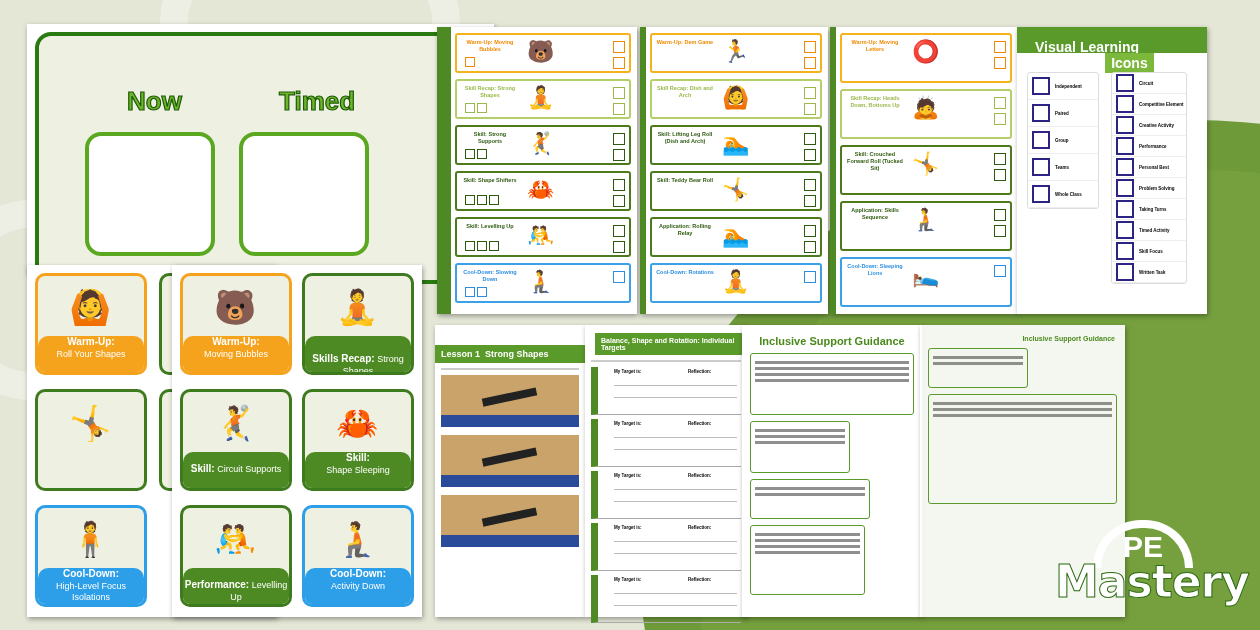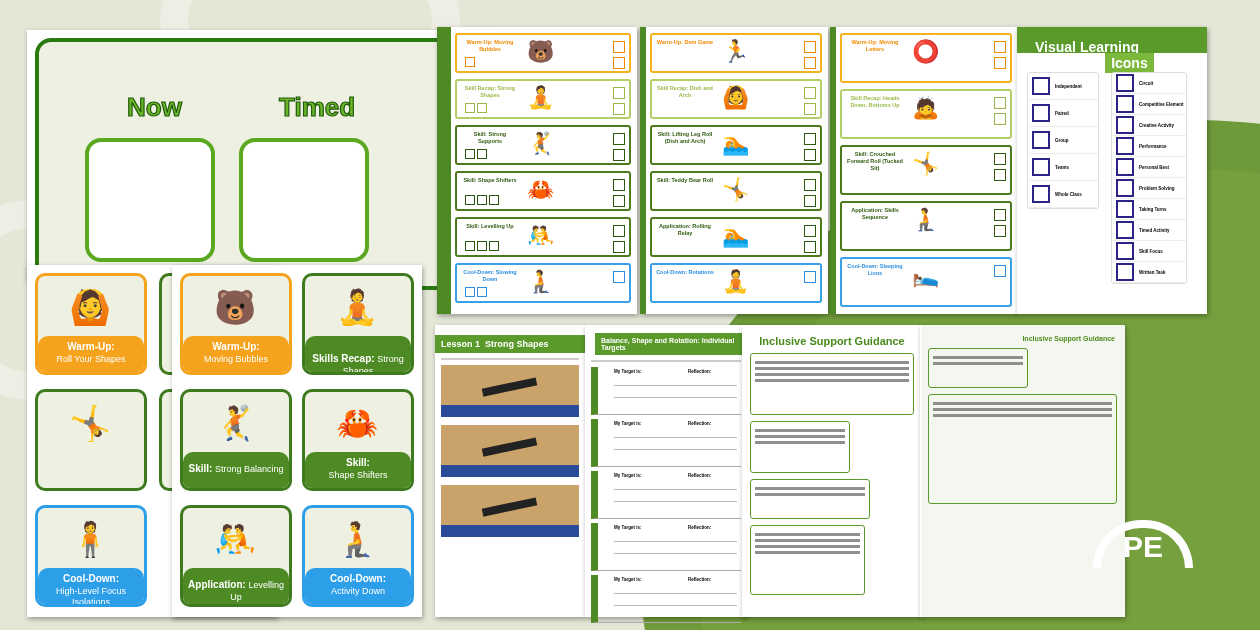--- a/index.html
+++ b/index.html
@@ -2,29 +2,29 @@
 <html><head>
 <meta charset="utf-8">
 <style>
 *{box-sizing:border-box;margin:0;padding:0}
 body{width:1260px;height:630px;overflow:hidden;font-family:"Liberation Sans",sans-serif;background:#e4e6d6;position:relative}
 .bg-swirl{position:absolute;border:28px solid rgba(255,255,255,.35);border-radius:50%}
 .green-wave{position:absolute;left:640px;top:120px;width:1100px;height:900px;border-radius:50%;background:#6f9a3a;}
 .green-wave2{position:absolute;left:700px;top:170px;width:1000px;height:850px;border-radius:50%;background:#79a540;opacity:.6}
 .sheet{position:absolute;background:#fff;box-shadow:1px 2px 5px rgba(0,0,0,.35)}
 
-.nn{left:27px;top:30px;width:467px;height:250px}
+.nn{left:27px;top:24px;width:467px;height:250px}
 .nn-frame{position:absolute;left:8px;top:8px;right:8px;bottom:-10px;border:4px solid #2a7a12;border-radius:16px 16px 0 0;background:#eef0e2}
 .nn-title{position:absolute;top:50px;font-size:26px;font-weight:bold;color:#6fb52c;-webkit-text-stroke:1.2px #1c5a08;text-shadow:0 0 2px #fff}
 .nn-box{position:absolute;top:96px;width:130px;height:124px;border:4px solid #5aa820;border-radius:16px;background:#fff}
 
 .cards{top:265px;height:352px}
 .card{position:absolute;width:112px;height:102px;border-radius:10px;border:3px solid #3e7a1e;background:#eef0e2;overflow:hidden}
 .card .fig{position:absolute;left:0;right:0;top:0;height:62px;display:flex;align-items:center;justify-content:center;font-size:34px}
-.card .lbl{position:absolute;left:0;right:0;bottom:0;height:36px;color:#fff;font-size:9px;text-align:center;padding-top:5px;line-height:1.25;border-radius:10px 10px 0 0}
+.card .lbl{position:absolute;left:0;right:0;bottom:0;height:36px;color:#fff;font-size:9px;text-align:center;line-height:1.25;border-radius:10px 10px 0 0}
 .card .lbl b{font-size:10px}
 .c-or{border-color:#f5a21c}.c-or .lbl{background:#f5a21c}
 .c-gr .lbl{background:#4e8a24}
 .c-bl{border-color:#2d9ee8}.c-bl .lbl{background:#2d9ee8}
 
 .lp{top:27px;height:287px}
 .lp-tab{position:absolute;left:0;top:0;bottom:0;width:14px;background:#4e8a24}
 .lp-row{position:absolute;left:18px;right:6px;height:40px;border:2px solid #4e8a24;border-radius:3px;background:#fff}
 .lp-row .t{position:absolute;left:4px;top:4px;width:58px;font-size:5.5px;font-weight:bold;text-align:center;line-height:1.3}
 .lp-row .ic{position:absolute;left:8px;bottom:4px;display:flex;gap:2px}
@@ -97,29 +97,29 @@
   <div class="card c-or" style="left:8px;top:8px">
     <div class="fig">🐻</div>
     <div class="lbl"><b>Warm-Up:</b><br><span>Moving Bubbles</span></div>
   </div>
   <div class="card c-gr" style="left:130px;top:8px">
     <div class="fig">🧘</div>
     <div class="lbl" style="padding-top:17px"><b>Skills Recap:</b> <span>Strong Shapes</span></div>
   </div>
   <div class="card c-gr" style="left:8px;top:124px">
     <div class="fig">🤾</div>
-    <div class="lbl" style="padding-top:11px"><b>Skill:</b> <span>Strong Balancing</span></div>
+    <div class="lbl" style="padding-top:11px"><b>Skill:</b> <span>Circuit Supports</span></div>
   </div>
   <div class="card c-gr" style="left:130px;top:124px">
     <div class="fig">🦀</div>
-    <div class="lbl"><b>Skill:</b><br><span>Shape Shifters</span></div>
+    <div class="lbl"><b>Skill:</b><br><span>Shape Sleeping</span></div>
   </div>
   <div class="card c-gr" style="left:8px;top:240px">
     <div class="fig">🤼</div>
-    <div class="lbl" style="padding-top:11px"><b>Application:</b> <span>Levelling Up</span></div>
+    <div class="lbl" style="padding-top:11px"><b>Performance:</b> <span>Levelling Up</span></div>
   </div>
   <div class="card c-bl" style="left:130px;top:240px">
     <div class="fig">🧎</div>
     <div class="lbl"><b>Cool-Down:</b><br><span>Activity Down</span></div>
   </div>
 </div>
 
 <div class="sheet lp" style="left:437px;width:200px">
   <div class="lp-tab"></div>
   <div class="lp-row r-or" style="top:6px">
@@ -352,21 +352,21 @@
         <span>Skill Focus</span>
       </div>
     <div class="ic-item" style="height:21px">
         <i></i>
         <span>Written Task</span>
       </div>
   </div>
 </div>
 
 <div class="sheet doc" style="left:435px;width:150px">
-  <div class="doc-ttl" style="margin-top:10px"><span>Lesson 1</span>&nbsp;&nbsp;<span>Strong Shapes</span></div>
+  <div class="doc-ttl" style="margin-top:20px"><span>Lesson 1</span>&nbsp;&nbsp;<span>Strong Shapes</span></div>
   <div class="line"></div>
   <div class="photo"></div>
   <div class="photo"></div>
   <div class="photo"></div>
 </div>
 
 <div class="sheet doc" style="left:585px;width:162px">
   <div class="doc-ttl" style="margin:8px 0 0 10px;font-size:7px">Balance, Shape and Rotation: Individual Targets</div>
   <div class="line"></div>
   <div class="tgt-row">
@@ -434,13 +434,14 @@
     </div>
   <div class="gbox" style="height:110px">
       <div class="bar"></div>
       <div class="bar"></div>
       <div class="bar"></div>
     </div>
 </div>
 
 <div class="logo">
   <span class="pe">PE</span>
+  <span class="ms">Mastery</span>
 </div>
 
 </body></html>

